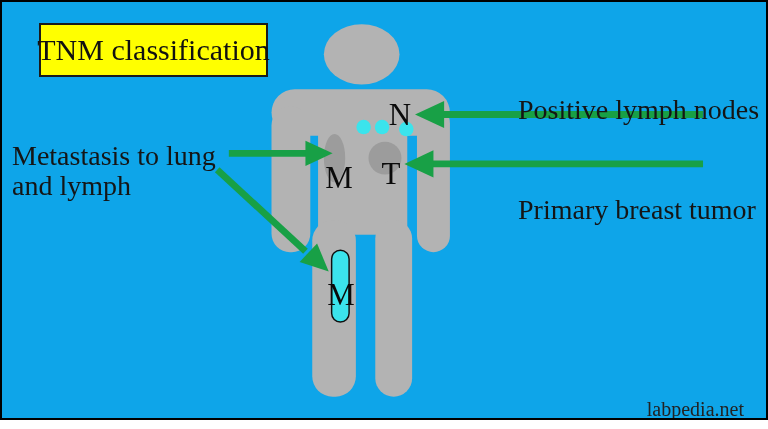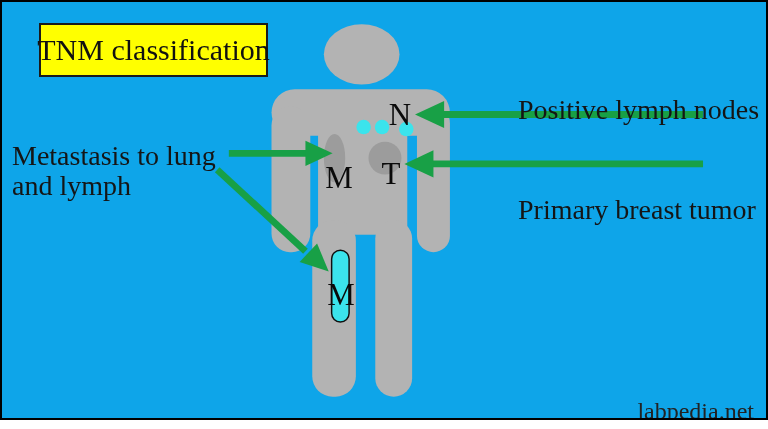--- a/index.html
+++ b/index.html
@@ -60,23 +60,23 @@
     font-size: 31px;
     transform: translateX(-50%);
     line-height: 1;
   }
   .marker-n      { left: 398px; top: 97px;  }
   .marker-m-lung { left: 337px; top: 160px; }
   .marker-t      { left: 389px; top: 156px; }
   .marker-m-bone { left: 339px; top: 277px; }
   .watermark {
     position: absolute;
-    right: 12px;
+    right: 22px;
     top: 396px;
-    font-size: 24px;
+    font-size: 20px;
     color: #222222;
   }
 </style>
 </head>
 <body>
 
 <div class="canvas">
 
   <svg class="diagram-svg" viewBox="0 0 768 429">
 

